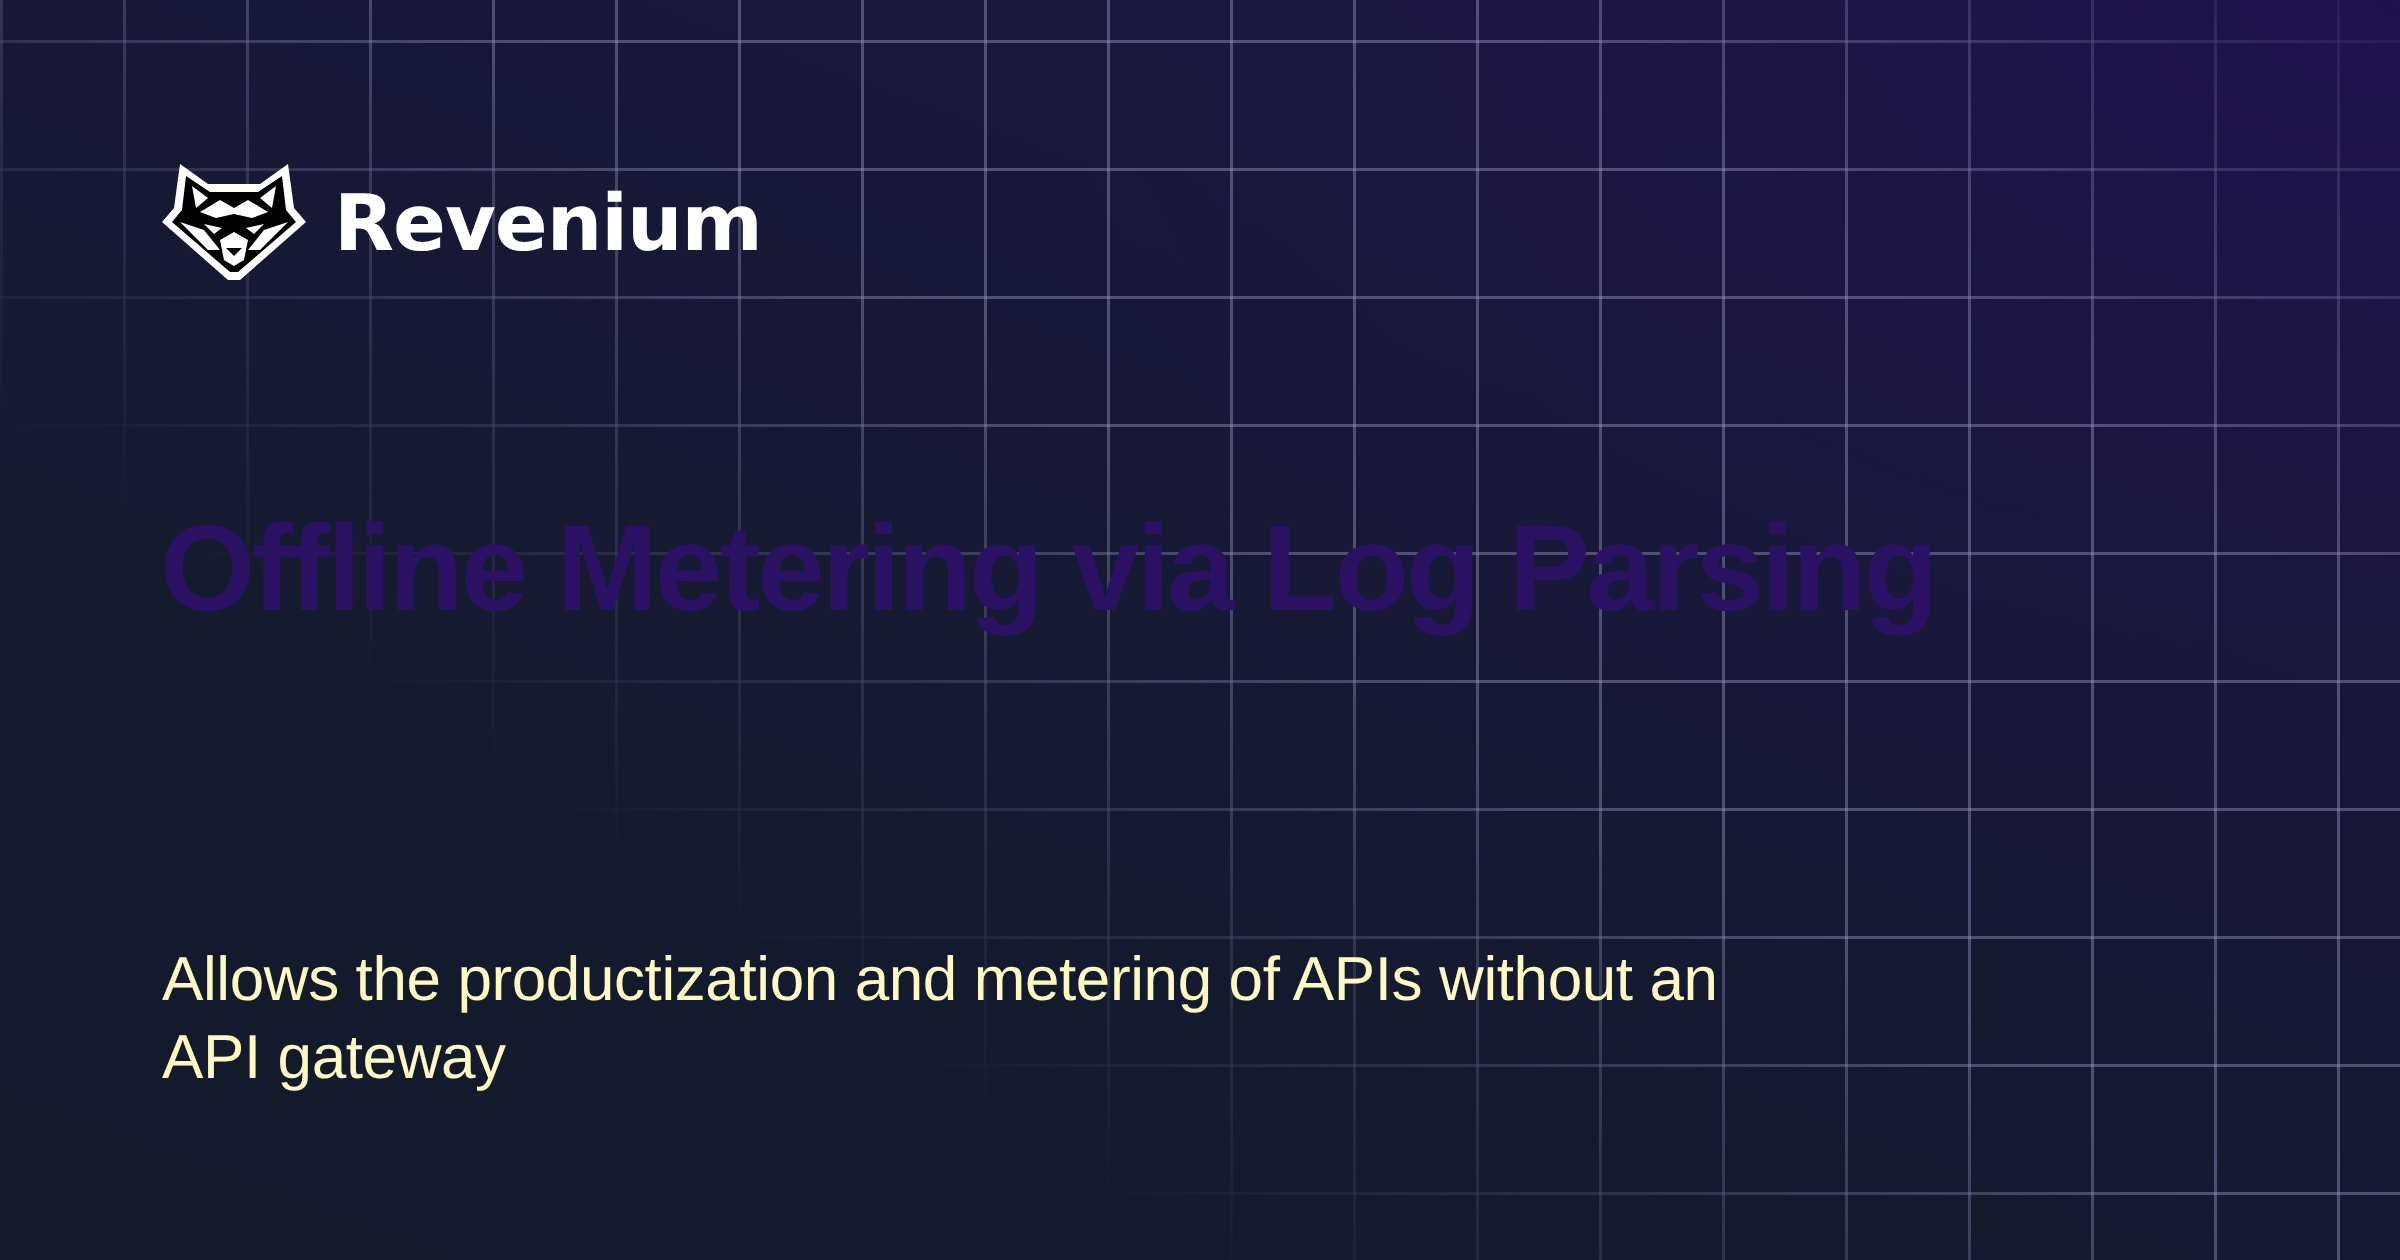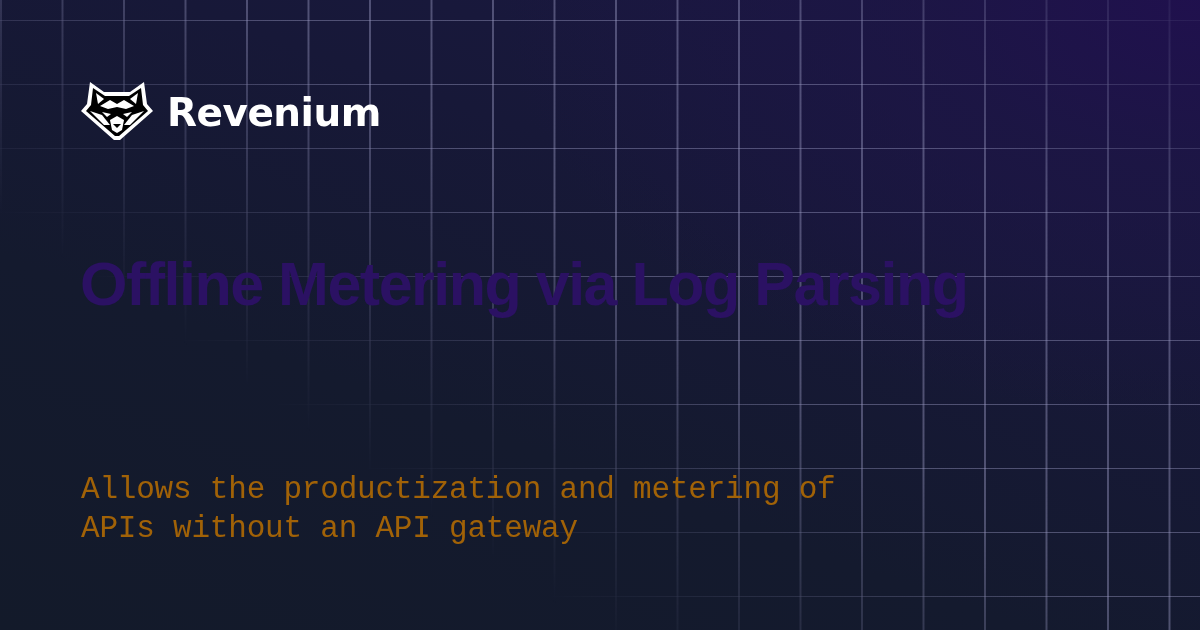--- a/index.html
+++ b/index.html
@@ -71,25 +71,25 @@
       line-height: 96px;
       letter-spacing: -1.5px;
       color: #2b1163;
     }
     .subtitle {
       position: absolute;
       left: 81px;
       top: 470px;
       width: 800px;
       margin: 0;
-      font-family: Liberation Mono, monospace;
+      font-family: Liberation Sans, sans-serif;
       font-weight: normal;
       font-size: 31px;
       line-height: 39px;
-      color: #a16207;
+      color: #fef9c3;
       letter-spacing: -0.2px;
     }
   </style>
 </head>
 <body>
 
 <div class="bg"></div>
 <div class="grid"></div>
 
 <div class="logo">

